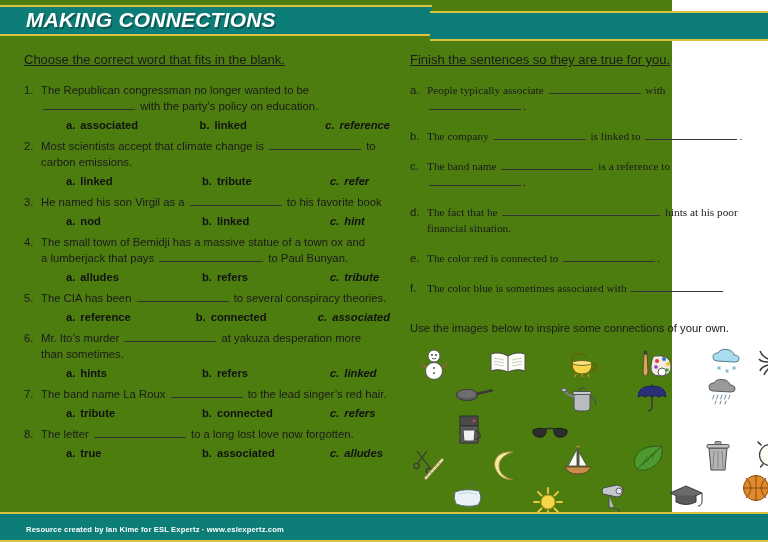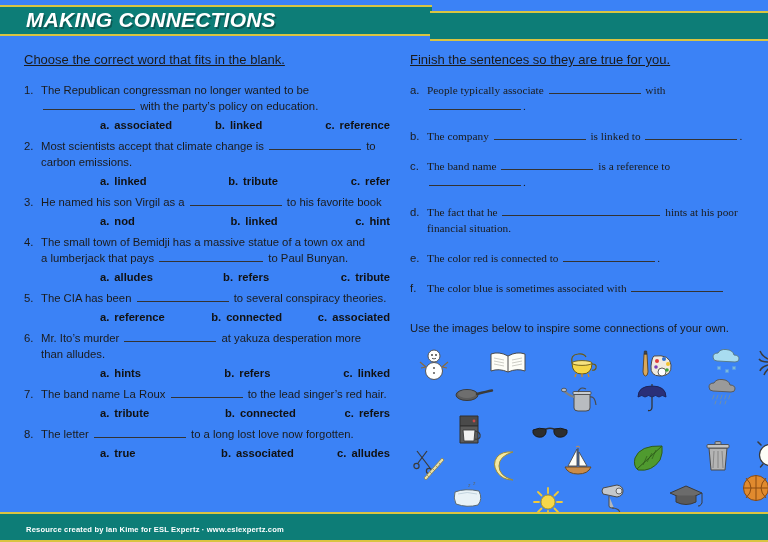--- a/index.html
+++ b/index.html
@@ -5,22 +5,22 @@
   * { box-sizing: border-box; }
   html, body {
     margin: 0; padding: 0;
     width: 768px; height: 542px;
     background: #ffffff;
     font-family: "Liberation Sans", sans-serif;
     overflow: hidden;
   }
   #page {
     position: relative;
-    width: 768px; height: 542px;
-    background: #3b82f6;
+    width: 672px; height: 542px;
+    background: #4d7c0f;
     padding-left: 22px;
   }
 
   
   .header-band { position: absolute; left: 0; top: 0; width: 768px; height: 46px; }
   .band-left {
     position: absolute; left: 0; top: 5px; width: 432px; height: 31px;
     background: #0d7d77;
     border-top: 2px solid #d9c441;
     border-bottom: 2px solid #d9c441;
@@ -69,24 +69,24 @@
   .b-sm  { width: 72px; }
   .b-md  { width: 92px; }
   .b-lg  { width: 104px; }
 
   .choices {
     display: flex;
     font-size: 11.2px; font-weight: bold; color: #111;
     margin: 5px 0 7px 0;
     padding-left: 42px;
   }
-  .choices .ch { white-space: nowrap; margin-left: 34px; }
+  .choices .ch { white-space: nowrap; }
   .ch-a { width: 136px; }
   .ch-b { width: 128px; }
-  .ch-c { width: auto; }
+  .ch-c { width: auto; font-style: italic; }
   .ch-let { margin-right: 5px; }
 
   
   .s-item {
     display: flex; align-items: flex-start;
     font-size: 11.3px; color: #1b1b1b; line-height: 1.42;
     margin-bottom: 14px;
   }
   .s-let { width: 17px; flex: 0 0 17px; }
   .s-text { flex: 1; font-family: Liberation Serif, serif; }
@@ -203,21 +203,21 @@
             <div class="ch ch-c"><span class="ch-let">c.</span><span>associated</span></div>
           </div>
         </div>
         <div class="q">
           <div class="q-line">
             <span class="q-num">6.</span>
             <span class="q-text">Mr. Ito’s murder <span class="blank b-md"></span> at yakuza desperation more</span>
           </div>
           <div class="q-line">
             <span class="q-num"></span>
-            <span class="q-text">than alludes.</span>
+            <span class="q-text">than sometimes.</span>
           </div>
           <div class="choices">
             <div class="ch ch-a"><span class="ch-let">a.</span><span>hints</span></div>
             <div class="ch ch-b"><span class="ch-let">b.</span><span>refers</span></div>
             <div class="ch ch-c"><span class="ch-let">c.</span><span>linked</span></div>
           </div>
         </div>
         <div class="q">
           <div class="q-line">
             <span class="q-num">7.</span>

